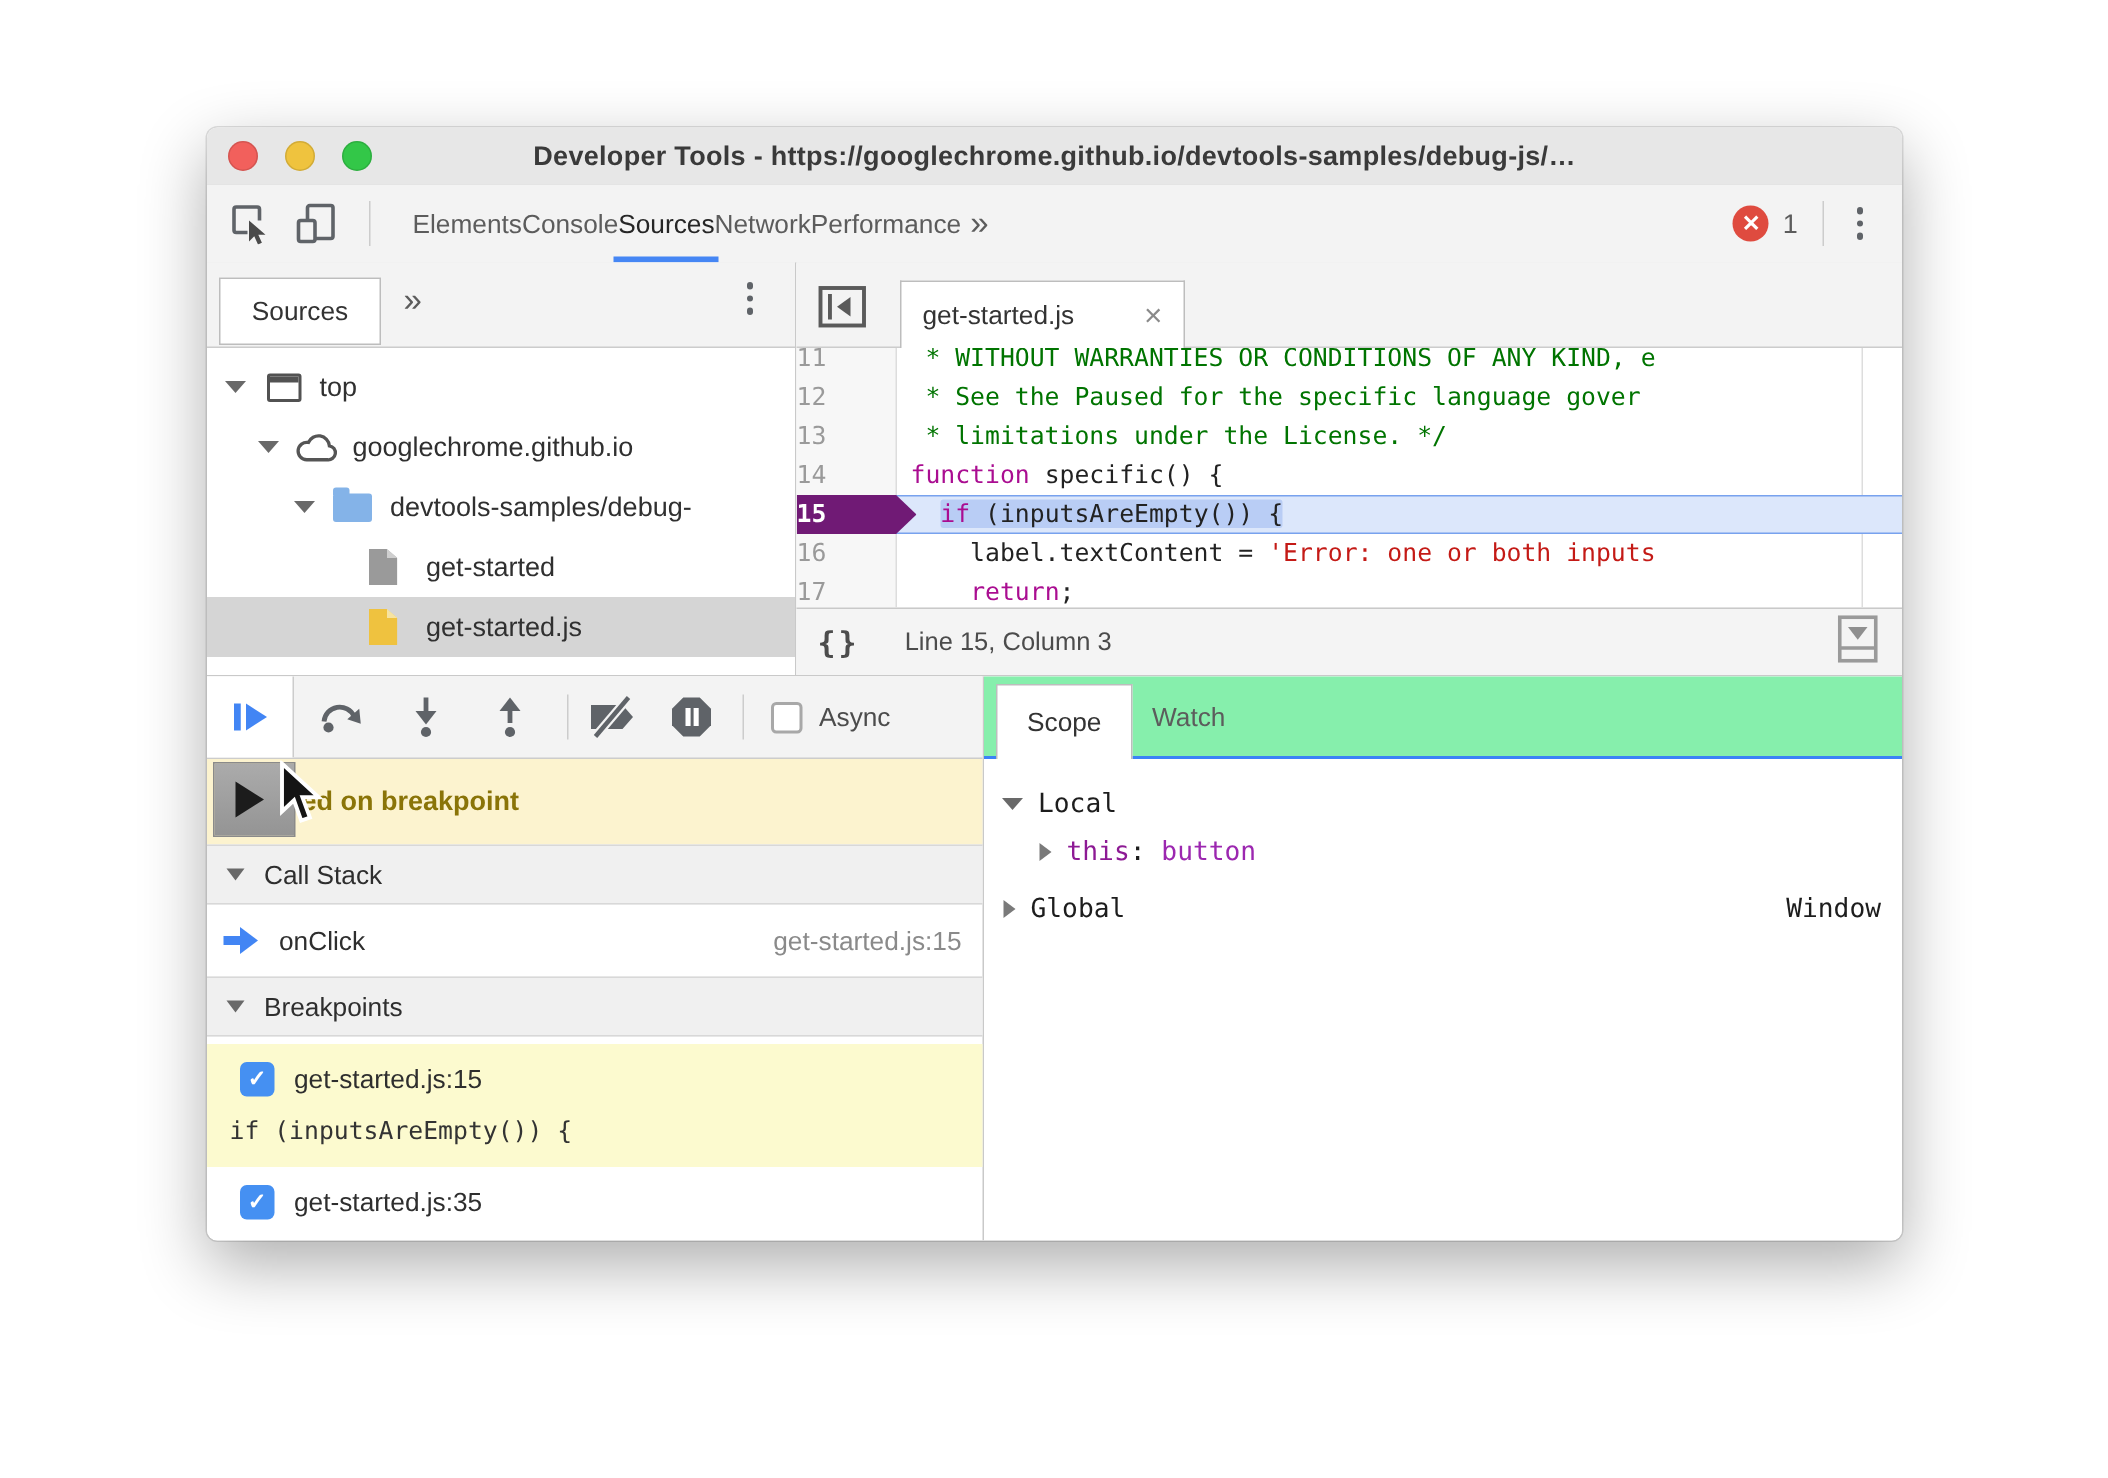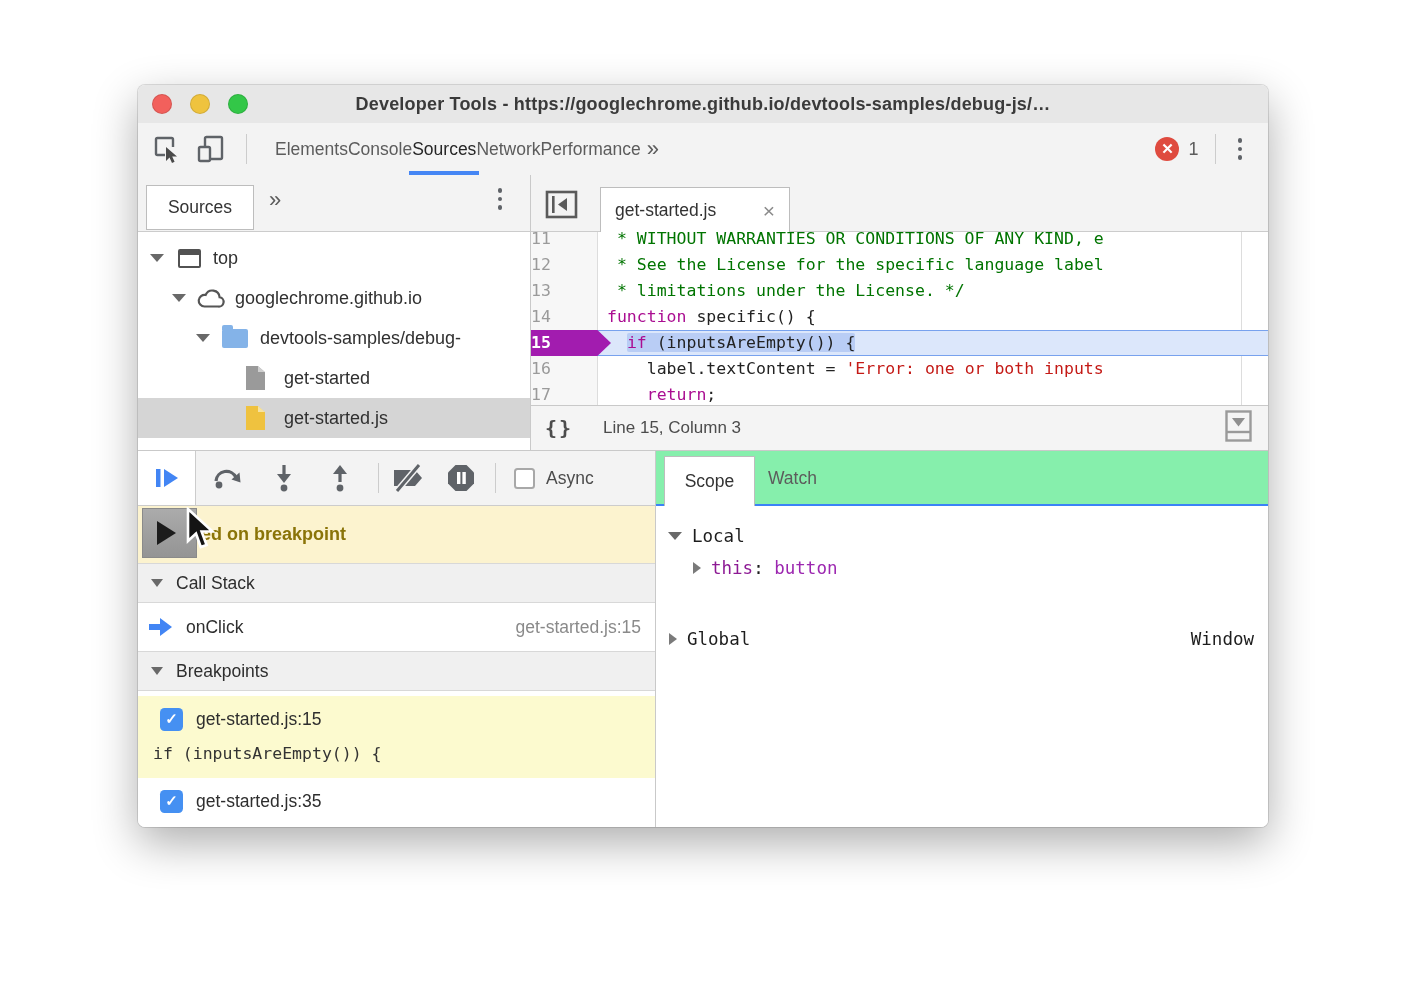--- a/index.html
+++ b/index.html
@@ -68,21 +68,21 @@
   .right-strip{position:absolute;right:0;top:0;bottom:0;width:26px;background:#fff;border-left:1px solid #ddd;}
   .code-lines{position:absolute;left:0;top:-6px;right:26px;}
   .cl{display:flex;height:26px;line-height:26px;position:relative;}
   .ln{width:66px;flex:0 0 66px;text-align:left;padding-right:10px;box-sizing:border-box;color:#9a9a9a;}
   .ct{padding-left:10px;white-space:pre;color:#222;position:relative;z-index:1;}
   .tok-comment{color:#007400;}
   .tok-keyword{color:#aa0d91;}
   .tok-string{color:#c41a16;}
   .cl.current::before{content:"";position:absolute;left:66px;right:-26px;top:0;bottom:0;background:#dce7fb;
     border-top:1px solid #78a2ee;border-bottom:1px solid #78a2ee;box-sizing:border-box;}
-  .cl.current .ln{background:#a21caf;color:#fff;font-weight:700;width:80px;flex-basis:80px;margin-right:-14px;
+  .cl.current .ln{background:#701a75;color:#fff;font-weight:700;width:80px;flex-basis:80px;margin-right:-14px;
     padding-right:26px;clip-path:polygon(0 0,83% 0,100% 50%,83% 100%,0 100%);position:relative;z-index:2;}
   .sel{background:#b9cdf5;border-radius:2px;}
   .status-bar{position:absolute;left:0;top:230px;right:0;height:45px;background:#f4f4f4;border-top:1px solid #c9c9c9;
     box-sizing:border-box;display:flex;align-items:center;}
   .pp-ic{font-family:"DejaVu Sans Mono",monospace;font-size:20px;font-weight:700;color:#4c4c4c;margin:0 0 0 14px;letter-spacing:2px;}
   .line-col{font-size:17px;color:#4c4c4c;margin-left:30px;}
   .drawer-ic{margin-left:auto;margin-right:16px;}
   
   .lower{position:absolute;left:0;top:365px;right:0;bottom:0;border-top:1px solid #c9c9c9;box-sizing:border-box;padding-left:43px;}
   .dbg{position:absolute;left:0;top:0;width:518px;bottom:0;border-right:1px solid #c9c9c9;box-sizing:border-box;background:#fff;}
@@ -238,21 +238,21 @@
         </div>
         <div class="code-area">
           <div class="right-strip"></div>
           <div class="code-lines">
             <div class="cl">
               <span class="ln">11</span>
               <span class="ct"><span class="tok-comment"> * WITHOUT WARRANTIES OR CONDITIONS OF ANY KIND, e</span></span>
             </div>
             <div class="cl">
               <span class="ln">12</span>
-              <span class="ct"><span class="tok-comment"> * See the License for the specific language label</span></span>
+              <span class="ct"><span class="tok-comment"> * See the Paused for the specific language gover</span></span>
             </div>
             <div class="cl">
               <span class="ln">13</span>
               <span class="ct"><span class="tok-comment"> * limitations under the License. */</span></span>
             </div>
             <div class="cl">
               <span class="ln">14</span>
               <span class="ct"><span class="tok-keyword">function</span><span> specific() {</span></span>
             </div>
             <div class="cl current">
@@ -377,21 +377,21 @@
         </div>
         <div class="scope-body">
           <div class="sc-row" style="top:14px;">
             <span class="tri-down" style="margin-left:12px;"></span>
             <span>Local</span>
           </div>
           <div class="sc-row" style="top:46px;">
             <span class="tri-right" style="margin-left:37px;"></span>
             <span class="sc-this-name">this</span><span>: </span><span class="sc-this-val">button</span>
           </div>
-          <div class="sc-row" style="top:84px;margin-top:33px;">
+          <div class="sc-row" style="top:84px;">
             <span class="tri-right" style="margin-left:13px;"></span>
             <span>Global</span>
             <span class="sc-winval">Window</span>
           </div>
         </div>
       </div>
     </div>
 
     <div class="annot-square">
       <span class="annot-play"></span>

